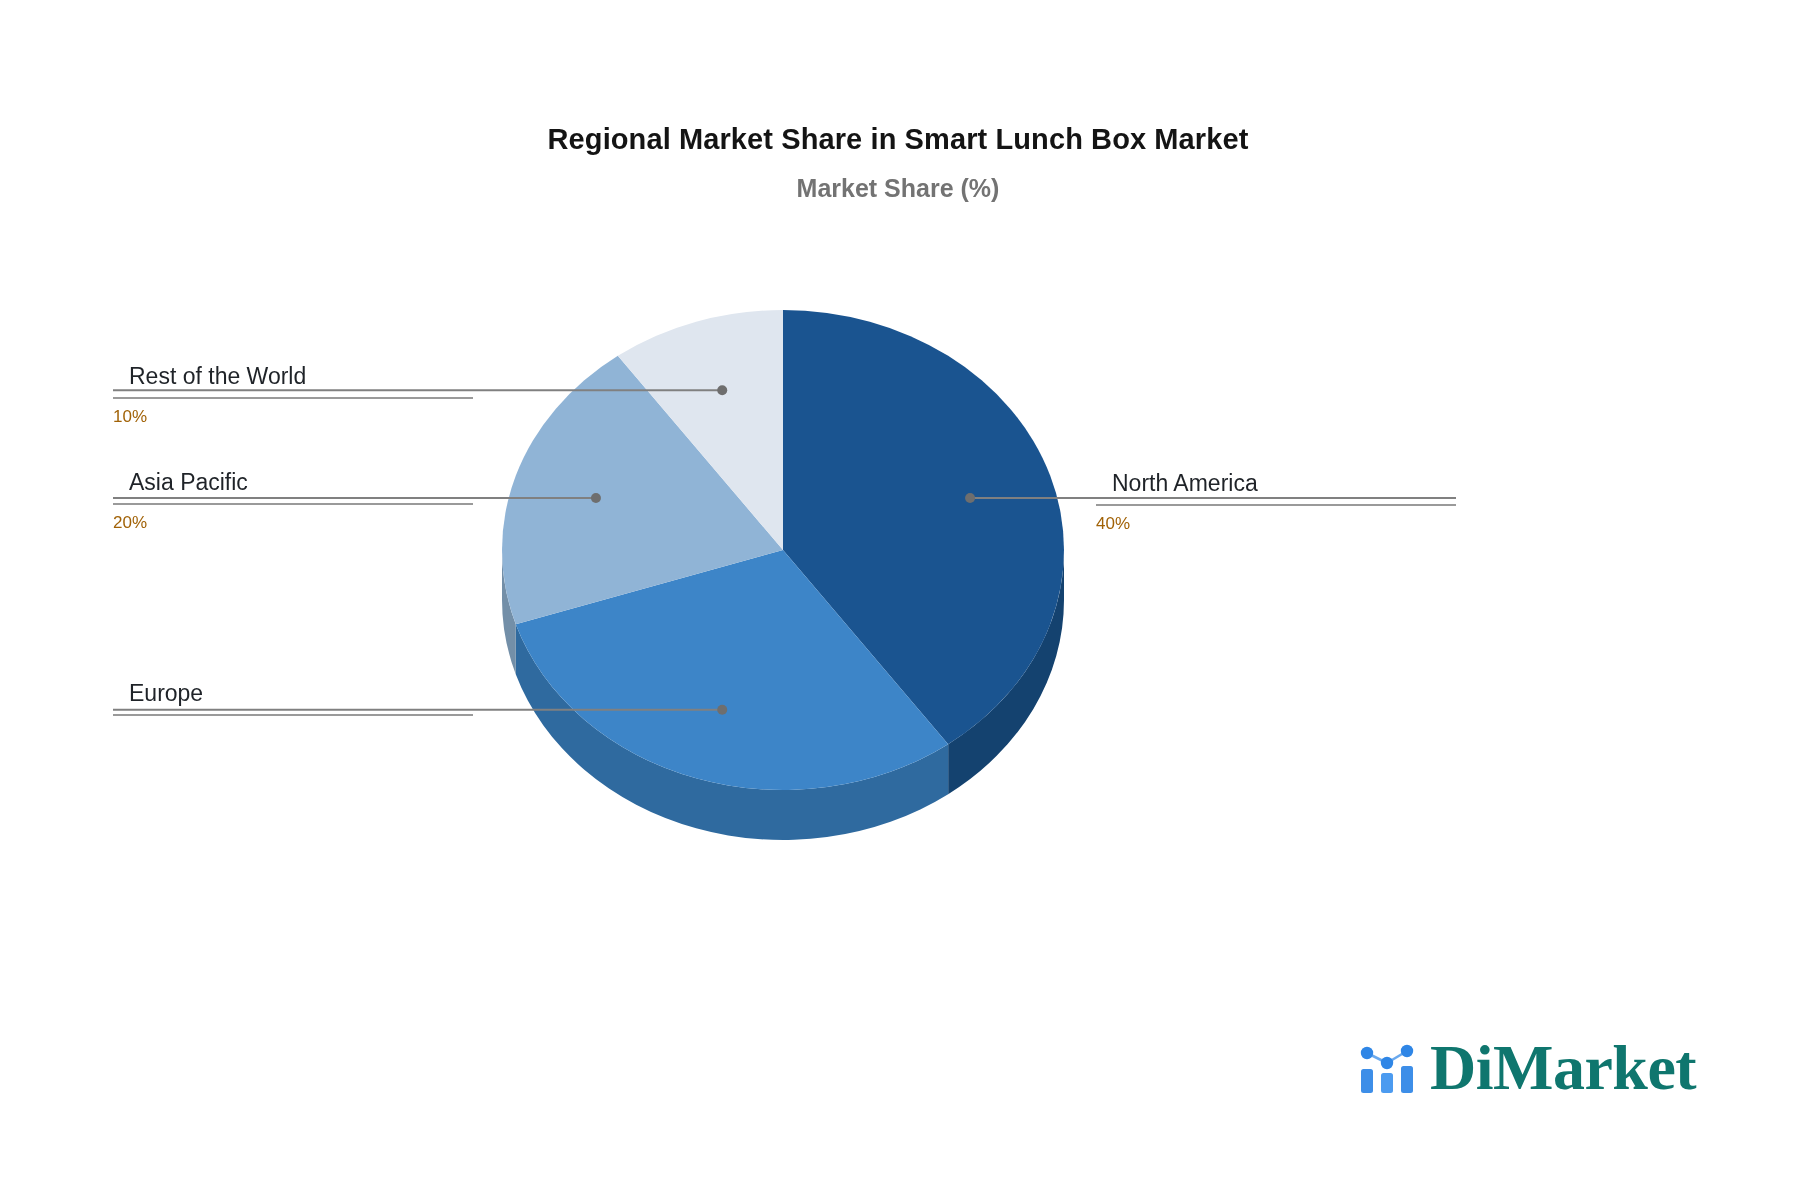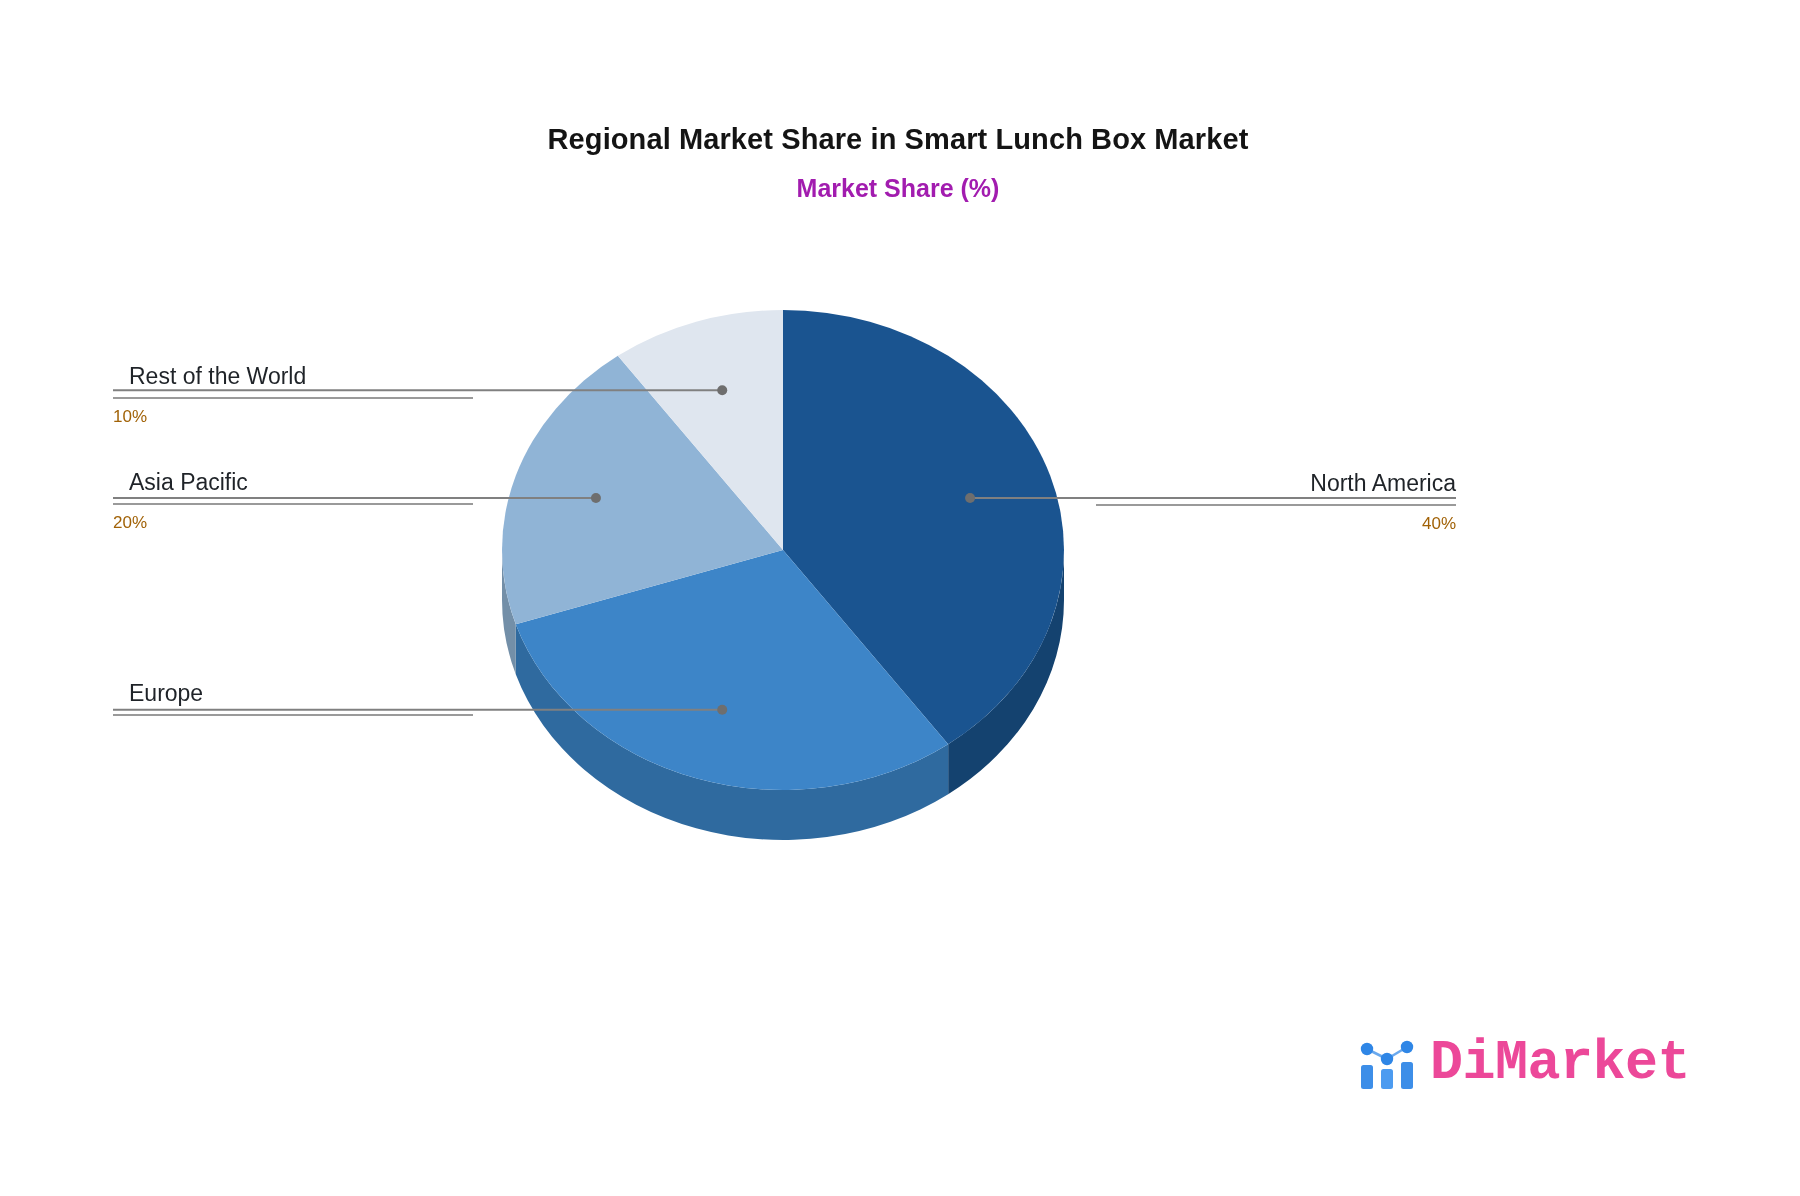--- a/index.html
+++ b/index.html
@@ -33,21 +33,21 @@
     font-size: 29px;
     font-weight: bold;
     color: #141414;
     letter-spacing: 0.1px;
     line-height: 1.2;
   }
   .chart-subtitle {
     margin-top: 16px;
     font-size: 25px;
     font-weight: bold;
-    color: #a21caf;
+    color: #737373;
     line-height: 1.2;
   }
 
   
   #pie-svg {
     position: absolute;
     top: 0;
     left: 0;
     width: 1800px;
     height: 1196px;
@@ -70,36 +70,36 @@
     height: 2px;
     background: #9a9a9a;
     margin: 6px 0 7px 0;
   }
   .callout .value {
     font-size: 17px;
     color: #a16207;
     line-height: 1.25;
   }
   .callout.left { text-align: left; }
-  .callout.right { text-align: right; }
+  .callout.right { text-align: left; }
 
   
   #logo {
     position: absolute;
     left: 1358px;
     top: 1036px;
     display: flex;
     align-items: center;
     gap: 14px;
   }
   #logo .logo-text {
-    font-family: Liberation Mono, monospace;
-    font-size: 55px;
+    font-family: Liberation Serif, serif;
+    font-size: 64px;
     font-weight: bold;
-    color: #ec4899;
+    color: #0f766e;
     letter-spacing: -0.5px;
     line-height: 1;
   }
 </style>
 </head>
 <body>
 
 <div id="chart-root">
 
   <div class="title-block">

